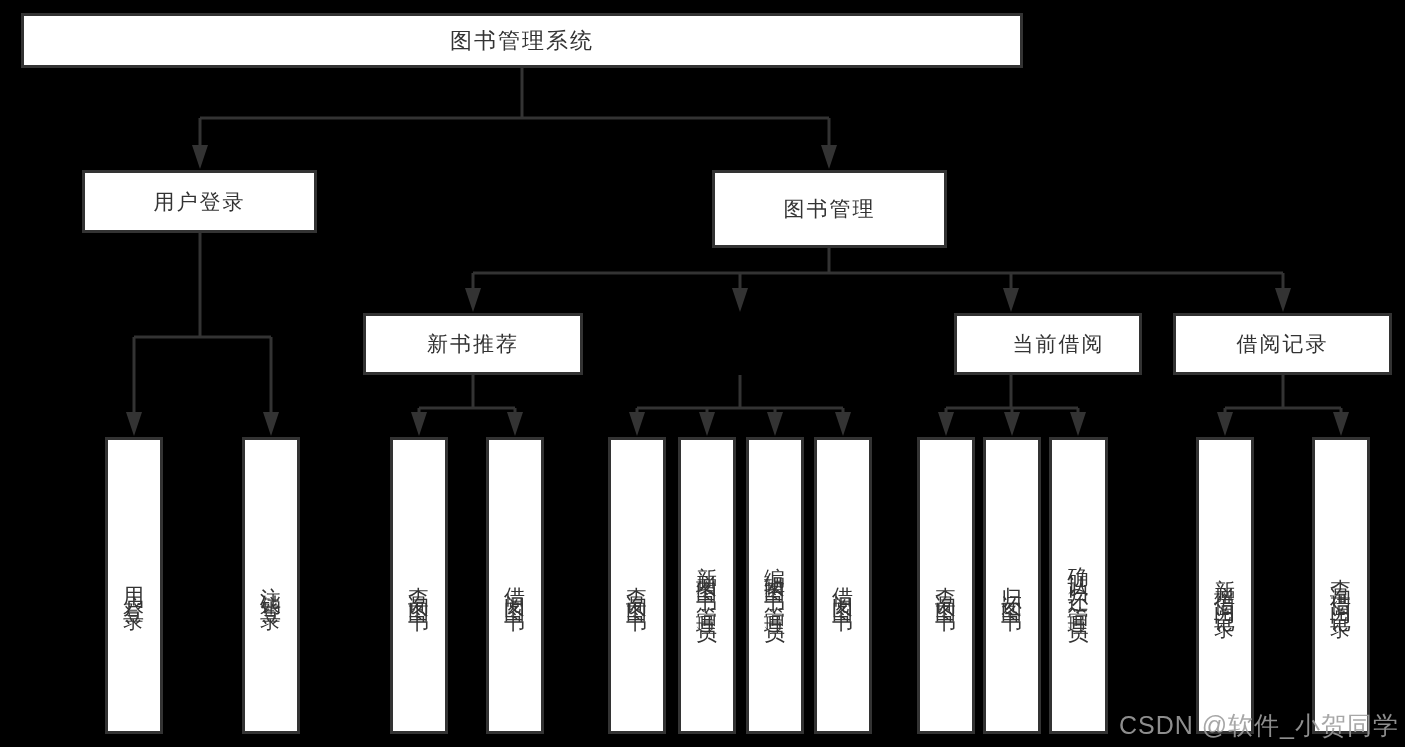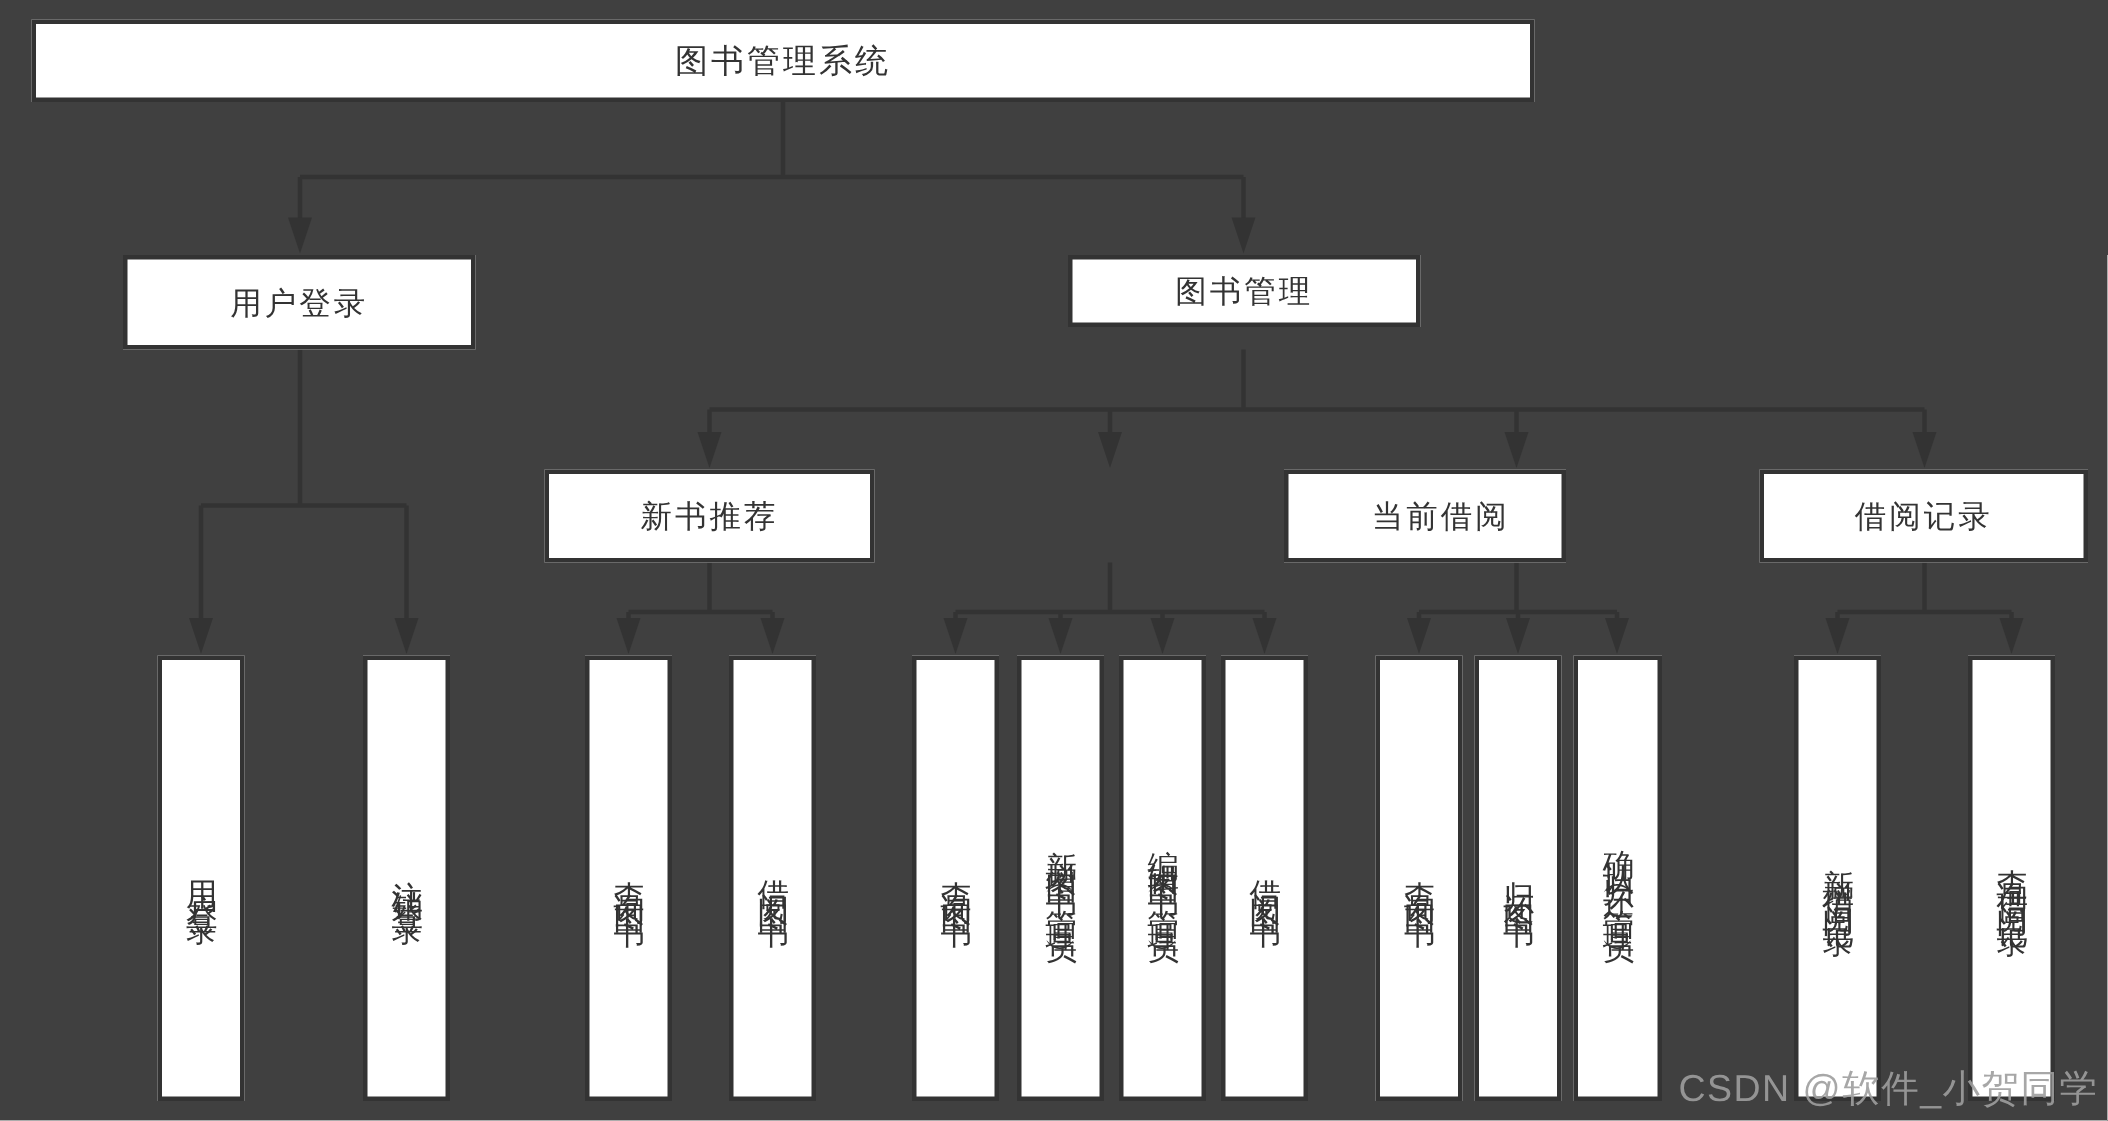--- a/index.html
+++ b/index.html
@@ -1,20 +1,20 @@
 <!DOCTYPE html>
 <html><head>
 <meta charset="utf-8">
 <style>
   html,body { margin:0; padding:0; background:#ffffff; }
   .canvas {
     position: relative;
     width: 1405px;
     height: 747px;
-    background: #404040;
+    background: #000000;
     font-family: "Liberation Sans", sans-serif;
     overflow: hidden;
   }
   .connectors { position:absolute; left:0; top:0; width:1405px; height:747px; }
   .connectors path { fill:none; stroke:#333333; stroke-width:3; }
   .connectors polygon { fill:#333333; stroke:none; }
   .node, .vnode {
     position: absolute;
     box-sizing: border-box;
     border: 3px solid #333333;
@@ -30,25 +30,25 @@
   .vnode { font-size: 21px; }
   .vnode span {
     writing-mode: vertical-rl;
     text-orientation: mixed;
     letter-spacing: 8px;
     line-height: 1;
   }
   
   .root      { left:21px;   top:13px;  width:1002px; height:55px; }
   .l2-a      { left:82px;   top:170px; width:235px;  height:63px; }
-  .l2-b      { left:712px;  top:170px; width:235px;  height:48px; }
+  .l2-b      { left:712px;  top:170px; width:235px;  height:78px; }
   .l3        { top:313px; height:62px;text-align:right; }
   .l3-a      { left:363px;  width:220px; }
   .l3-b      { left:633px;  width:215px; }
-  .l3-c      { left:856px;  width:188px;padding-left:21px; }
+  .l3-c      { left:954px;  width:188px;padding-left:21px; }
   .l3-d      { left:1173px; width:219px; }
   .leaf      { top:437px; height:297px; width:58px; }
   .lf-1  { left:105px; }  .lf-2  { left:242px; }
   .lf-3  { left:390px; }  .lf-4  { left:486px; }
   .lf-5  { left:608px; }  .lf-6  { left:678px; }
   .lf-7  { left:746px; }  .lf-8  { left:814px; }
   .lf-9  { left:917px; }  .lf-10 { left:983px; }
   .lf-11 { left:1049px; width:59px; }
   .lf-12 { left:1196px; } .lf-13 { left:1312px; }
   .watermark {

